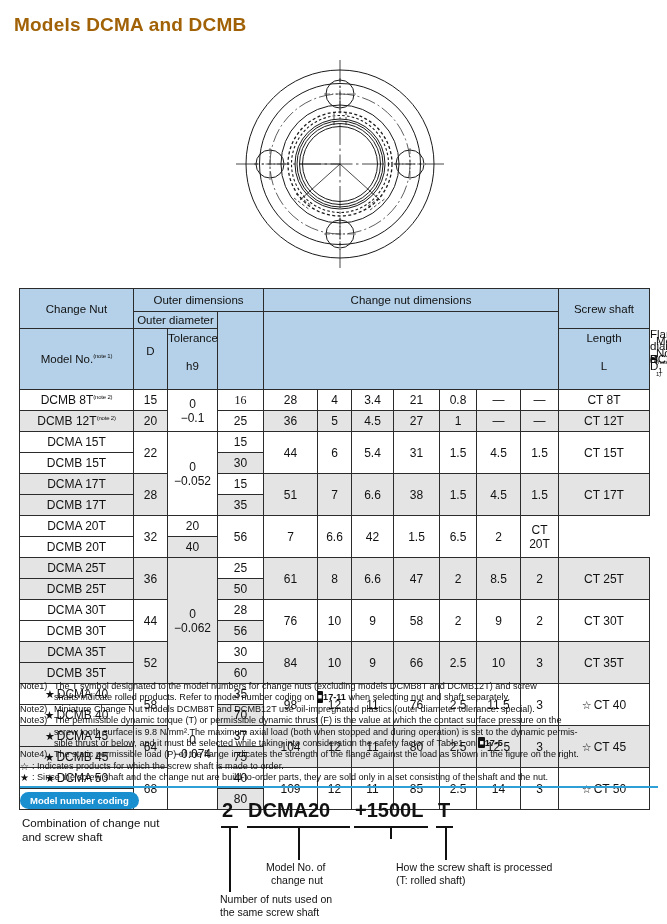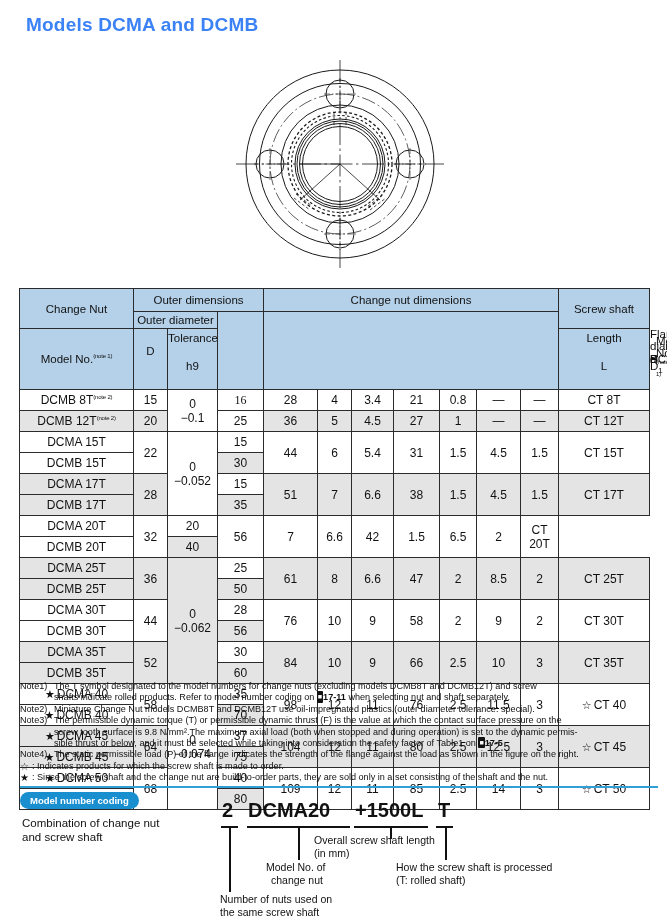--- a/index.html
+++ b/index.html
@@ -6,22 +6,22 @@
   body{
     width:667px;height:924px;
     background:#ffffff;
     font-family:"Liberation Sans", sans-serif;
     color:#1a1a1a;
     position:relative;
     overflow:hidden;
   }
   
   #page-title{
-    position:absolute;left:26px;top:14px;
-    font-size:19px;font-weight:bold;color:#3b82f6;
+    position:absolute;left:14px;top:14px;
+    font-size:19px;font-weight:bold;color:#a16207;
     letter-spacing:.2px;
   }
   
   #drawing-wrap{
     position:absolute;left:228px;top:52px;width:224px;height:224px;
   }
   #drawing-wrap svg{display:block;}
 
   
   #spec-table{
@@ -467,24 +467,20 @@
   <div class="ul" style="left:11px;top:29px;width:17px;"></div>
   <div class="ul" style="left:37px;top:29px;width:103px;"></div>
   <div class="ul" style="left:144px;top:29px;width:74px;"></div>
   <div class="ul" style="left:226px;top:29px;width:17px;"></div>
 
   <div class="vl" style="left:19px;top:29px;height:66px;"></div>
   <div class="vl" style="left:88px;top:29px;height:34px;"></div>
   <div class="vl" style="left:180px;top:29px;height:13px;"></div>
   <div class="vl" style="left:235px;top:29px;height:34px;"></div>
 
-  <div class="code-lbl" style="left:104px;top:37px;">
-    <span>Overall screw shaft length</span><br>
-    <span>(in mm)</span>
-  </div>
   <div class="code-lbl" style="left:56px;top:64px;">
     <span>Model No. of</span><br>
     <span style="margin-left:5px;display:inline-block">change nut</span>
   </div>
   <div class="code-lbl" style="left:10px;top:96px;">
     <span>Number of nuts used on</span><br>
     <span>the same screw shaft</span>
   </div>
   <div class="code-lbl" style="left:186px;top:64px;">
     <span>How the screw shaft is processed</span><br>

